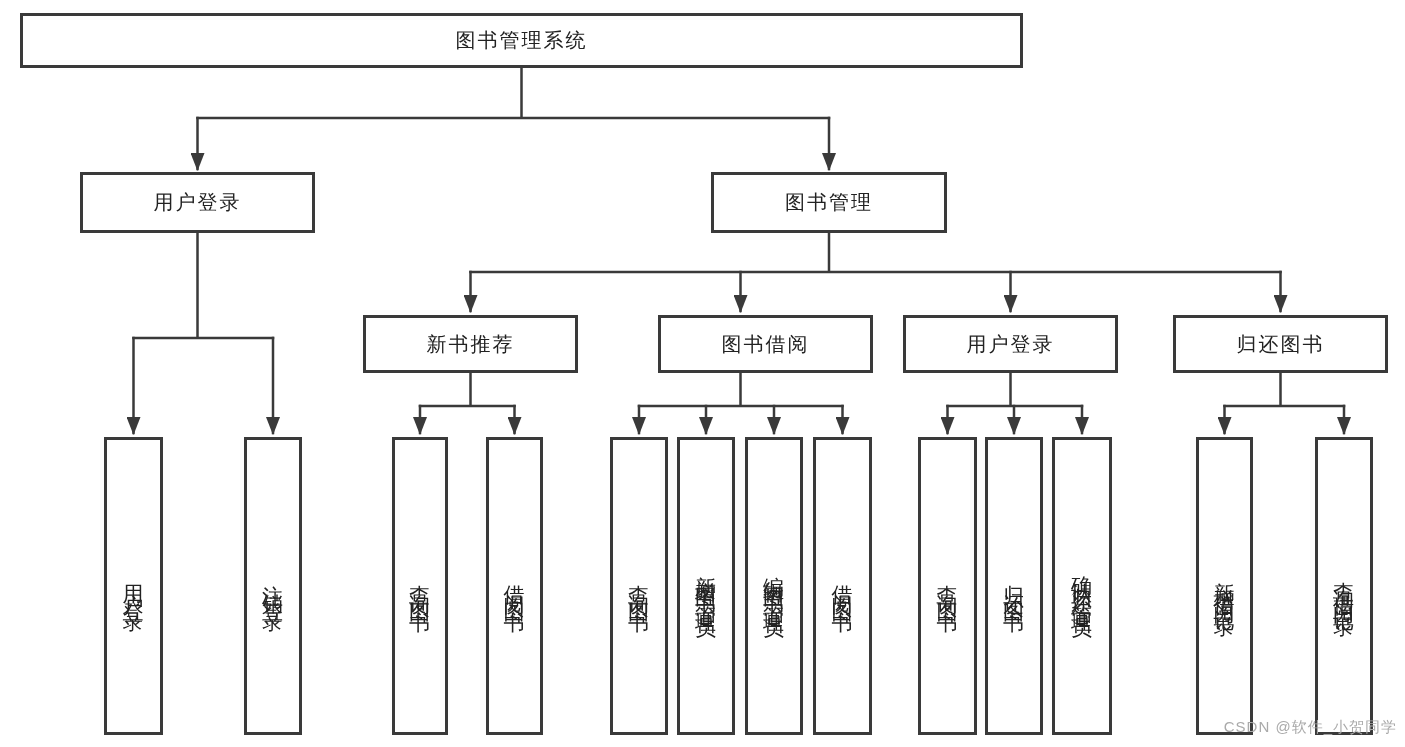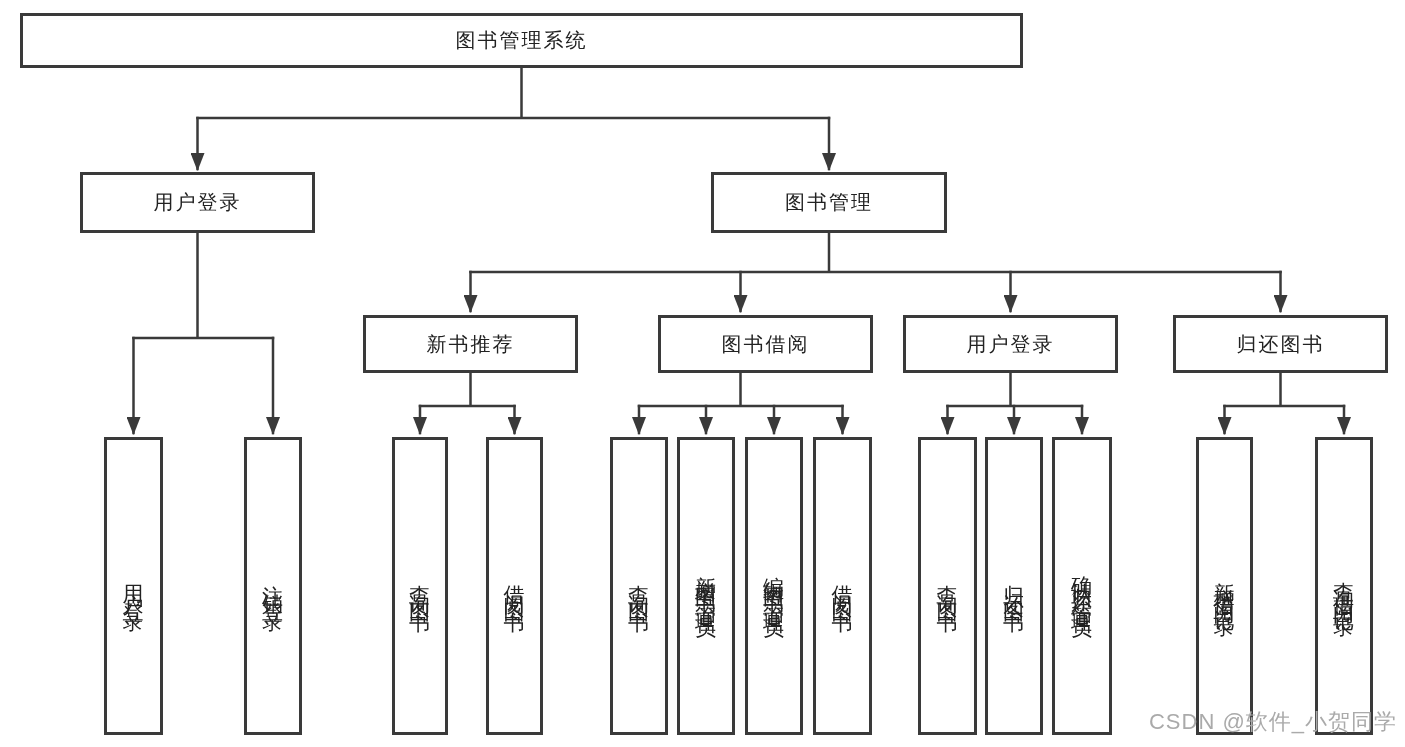--- a/index.html
+++ b/index.html
@@ -45,21 +45,21 @@
     font-size: 21px;
     letter-spacing: 9px;
     line-height: 1;
     top: 437px;
     height: 298px;
   }
   .watermark {
     position: absolute;
     right: 8px;
     bottom: 10px;
-    font-size: 22px;
+    font-size: 15px;
     color: #aaaaaa;
     letter-spacing: 1px;
     white-space: nowrap;
     z-index: 3;
   }
 </style>
 </head>
 <body>
 
 <div class="stage">

